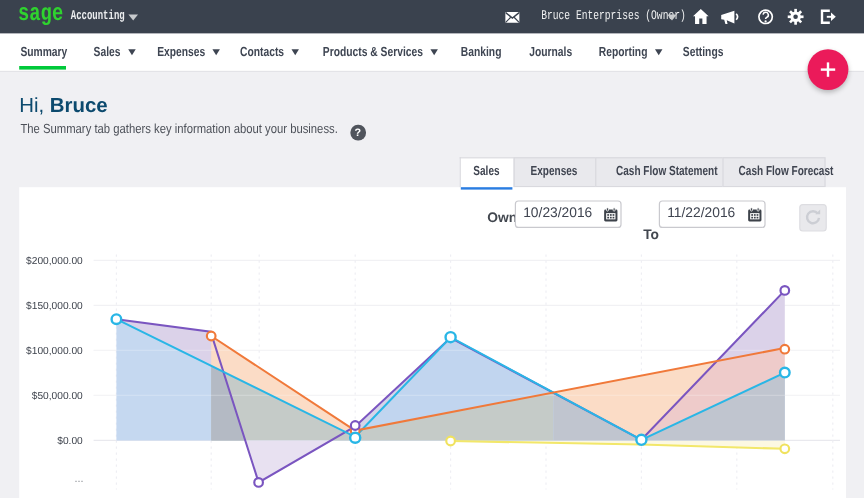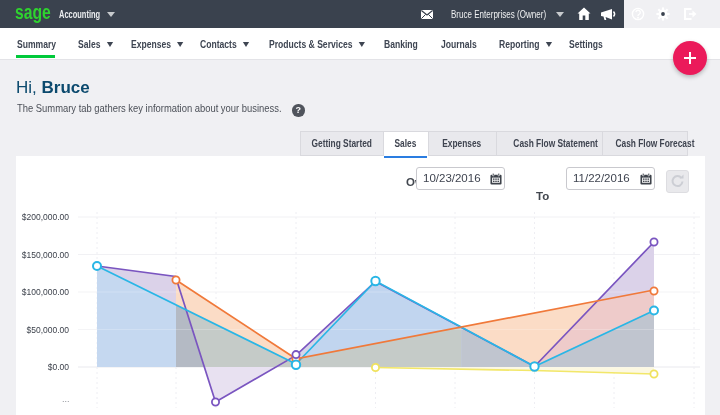--- a/index.html
+++ b/index.html
@@ -1,21 +1,21 @@
 <!DOCTYPE html>
 <html><head>
 <meta charset="utf-8">
 <style>
   * { margin:0; padding:0; box-sizing:border-box; }
   html,body { width:720px; height:415px; overflow:hidden; background:#f0f0f3;
     font-family:"Liberation Sans", sans-serif; }
   #page { position:relative; width:720px; height:415px; }
 
   
-  #topbar { position:absolute; left:0; top:0; width:624px; height:28px; background:#3a424e; }
+  #topbar { position:absolute; left:0; top:0; width:720px; height:28px; background:#3a424e;font-family:Liberation Mono, monospace; }
   #logo { position:absolute; left:15px; top:1px; color:#2fd32f; font-size:20px; font-weight:bold; transform:scaleX(0.785); transform-origin:0 0; }
   #appname { position:absolute; left:59px; top:8px; color:#eceef0; font-size:11px; font-weight:bold; transform:scaleX(0.68); transform-origin:0 0; }
   .caret { display:inline-block; width:0; height:0; border-left:4px solid transparent; border-right:4px solid transparent; border-top:5px solid #c7cacd; vertical-align:middle; }
   #appcaret { position:absolute; left:107px; top:12px; }
   .ticon { position:absolute; top:0px; }
 
   
   #navbar { position:absolute; left:0; top:28px; width:720px; height:32px; background:#ffffff; border-bottom:1px solid #e3e3e7; }
   .nav { position:absolute; top:38px; font-size:11px; font-weight:bold; color:#3e4552; white-space:nowrap; transform:scaleX(0.78); transform-origin:0 0; }
   .nav .caret { border-top-color:#3e4552; margin-left:8px; margin-bottom:1px;}
@@ -109,49 +109,48 @@
 
   <div id="plus">
       <i class="h"></i>
       <i class="v"></i>
     </div>
 
   <div id="hi">Hi, <b>Bruce</b></div>
   <div id="sub">The Summary tab gathers key information about your business.</div>
   <div id="qmark">?</div>
 
-  <div class="tab" style="left:299.6px; width:84px;"><span>Getting Started</span></div>
   <div class="tab active" style="left:382.6px; width:46px;"><span>Sales</span></div>
   <div class="tab" style="left:427.6px; width:69px;"><span>Expenses</span></div>
   <div class="tab" style="left:495.6px; width:121px;"><span>Cash Flow Statement</span></div>
   <div class="tab" style="left:601.6px; width:86px;"><span>Cash Flow Forecast</span></div>
   <div id="tabline"></div>
 
   <div id="panel"></div>
 
   <div class="lbl" style="left:406px; top:176px;">Owner</div>
-  <div class="datebox" style="left:416px; width:89px;">
+  <div class="datebox" style="left:429px; width:89px;">
     <span class="txt">10/23/2016</span>
     <svg class="cal" viewBox="0 0 13 13">
       <rect x="0.5" y="1.8" width="12" height="10.7" rx="1.2" fill="#3d424a"></rect>
       <rect x="2.6" y="0.2" width="1.8" height="3" rx="0.9" fill="#3d424a" stroke="#fff" stroke-width="0.7"></rect>
       <rect x="8.6" y="0.2" width="1.8" height="3" rx="0.9" fill="#3d424a" stroke="#fff" stroke-width="0.7"></rect>
       <rect x="2.3" y="5" width="8.4" height="5.6" fill="#fff"></rect>
       <g fill="#3d424a">
         <rect x="3.3" y="5.9" width="1.6" height="1.5"></rect>
           <rect x="5.7" y="5.9" width="1.6" height="1.5"></rect>
           <rect x="8.1" y="5.9" width="1.6" height="1.5"></rect>
         <rect x="3.3" y="8.3" width="1.6" height="1.5"></rect>
           <rect x="5.7" y="8.3" width="1.6" height="1.5"></rect>
           <rect x="8.1" y="8.3" width="1.6" height="1.5"></rect>
       </g>
     </svg>
   </div>
   <div class="lbl" style="left:536px; top:190px;">To</div>
-  <div class="datebox" style="left:566px; width:89px;padding-left:33px;">
+  <div class="datebox" style="left:549px; width:89px;padding-left:33px;">
     <span class="txt">11/22/2016</span>
     <svg class="cal" viewBox="0 0 13 13">
       <rect x="0.5" y="1.8" width="12" height="10.7" rx="1.2" fill="#3d424a"></rect>
       <rect x="2.6" y="0.2" width="1.8" height="3" rx="0.9" fill="#3d424a" stroke="#fff" stroke-width="0.7"></rect>
       <rect x="8.6" y="0.2" width="1.8" height="3" rx="0.9" fill="#3d424a" stroke="#fff" stroke-width="0.7"></rect>
       <rect x="2.3" y="5" width="8.4" height="5.6" fill="#fff"></rect>
       <g fill="#3d424a">
         <rect x="3.3" y="5.9" width="1.6" height="1.5"></rect>
           <rect x="5.7" y="5.9" width="1.6" height="1.5"></rect>
           <rect x="8.1" y="5.9" width="1.6" height="1.5"></rect>

